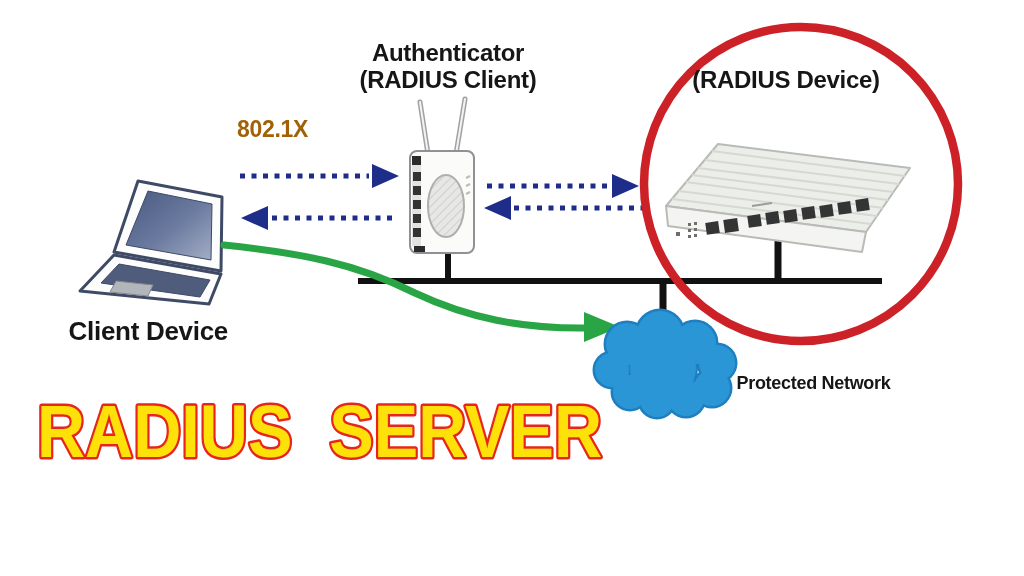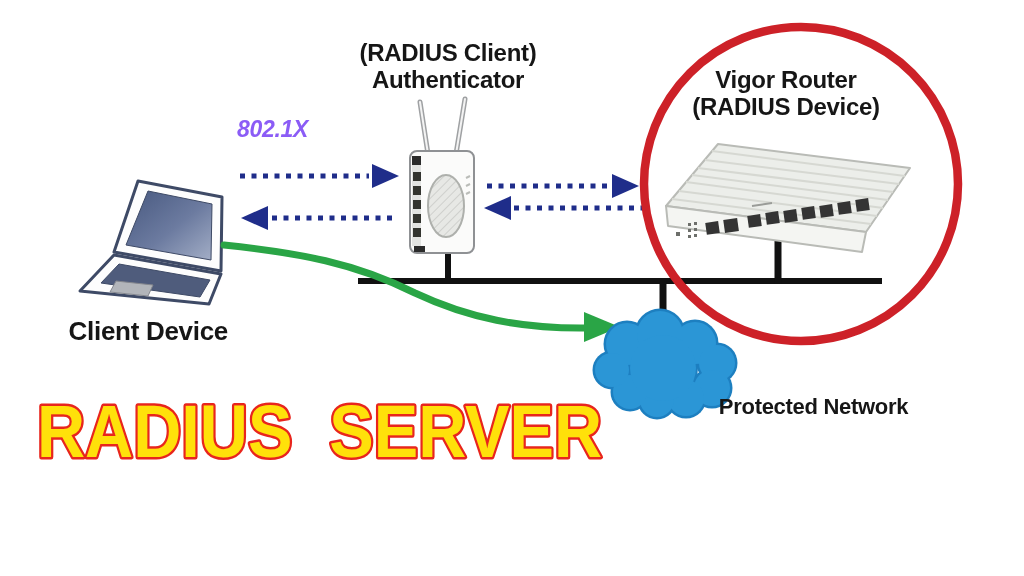--- a/index.html
+++ b/index.html
@@ -2,23 +2,23 @@
 <html><head>
 <meta charset="utf-8">
 <style>
   html,body{margin:0;padding:0;background:#fff;}
   .canvas{position:relative;width:1024px;height:576px;background:#ffffff;overflow:hidden;
           font-family:"Liberation Sans", sans-serif;}
   .canvas svg{position:absolute;left:0;top:0;}
   .lbl{position:absolute;font-weight:700;color:#161616;line-height:1.13;letter-spacing:-0.3px;}
   .lbl-auth{left:348px;top:39px;width:200px;text-align:center;font-size:24px;}
   .lbl-vigor{left:676px;top:66px;width:220px;text-align:center;font-size:24px;}
-  .lbl-dot1x{left:237px;top:116px;font-size:23px;color:#8b5cf6;text-align:left;font-style:italic;}
+  .lbl-dot1x{left:237px;top:116px;font-size:23px;color:#a16207;text-align:left;}
   .lbl-client{left:48px;top:317px;width:180px;text-align:right;font-size:26px;}
-  .lbl-protected{left:706px;top:395px;width:215px;text-align:center;font-size:22px;}
+  .lbl-protected{left:706px;top:373px;width:215px;text-align:center;font-size:18px;}
   .title-text{font-weight:700;font-size:74px;fill:#ffe10a;stroke:#e8251d;stroke-width:5px;
               paint-order:stroke;stroke-linejoin:round;white-space:pre;
               font-family:"Liberation Sans", sans-serif;}
 </style>
 </head>
 <body>
 
 <div class="canvas">
 
   <svg width="1024" height="576" viewBox="0 0 1024 576">
@@ -151,26 +151,25 @@
           <circle cx="663" cy="368" r="33"></circle>
       </g>
     </g>
 
     <circle cx="801" cy="184" r="157" fill="none" stroke="#cd2128" stroke-width="8.5"></circle>
 
     <text class="title-text" x="37" y="457" xml:space="preserve" textLength="565" lengthAdjust="spacingAndGlyphs">RADIUS  SERVER</text>
   </svg>
 
   <div class="lbl lbl-auth">
+    <div>Authenticator</div>
     <div>(RADIUS Client)</div>
-    <div>Authenticator</div>
   </div>
 
   <div class="lbl lbl-vigor">
-    <div>Vigor Router</div>
     <div>(RADIUS Device)</div>
   </div>
 
   <div class="lbl lbl-dot1x">
     <div>802.1X</div>
   </div>
 
   <div class="lbl lbl-client">Client Device</div>
 
   <div class="lbl lbl-protected">Protected Network</div>

